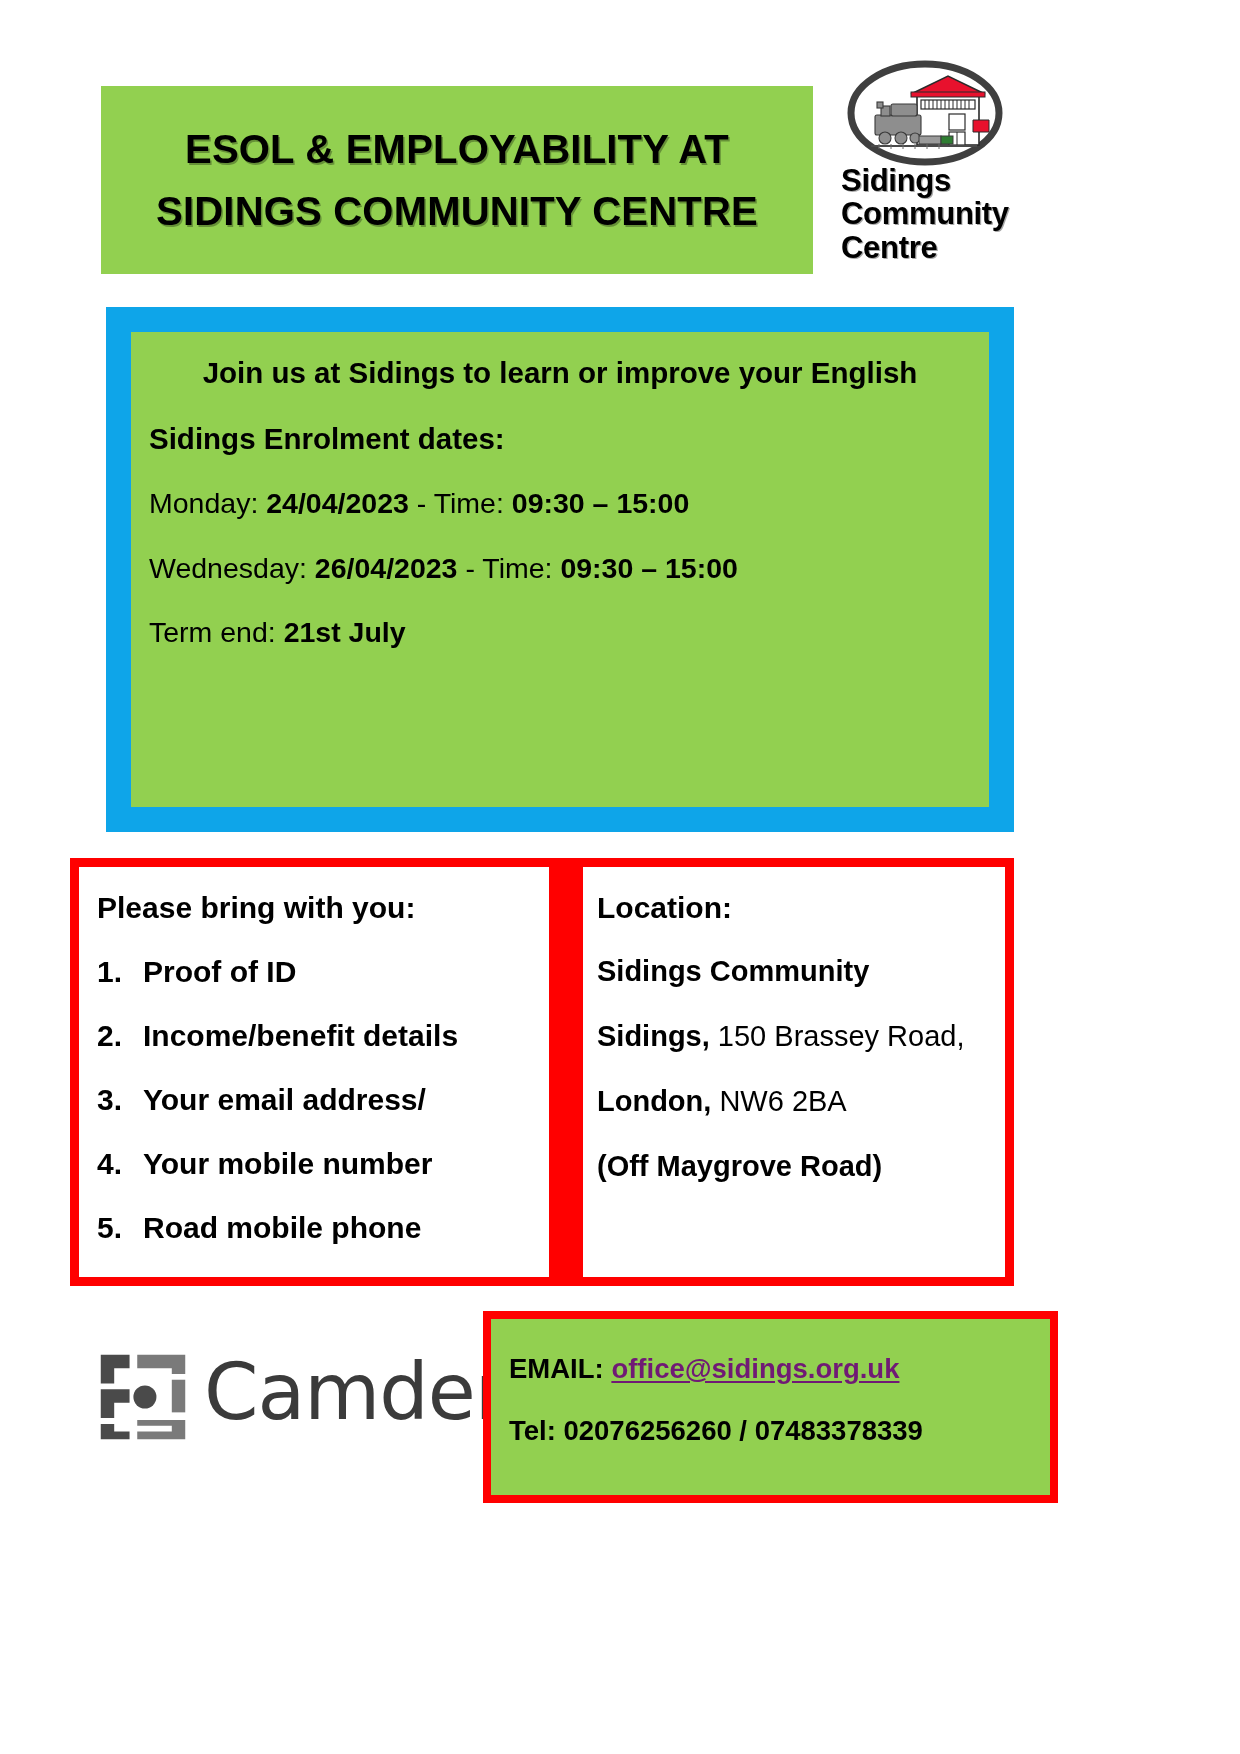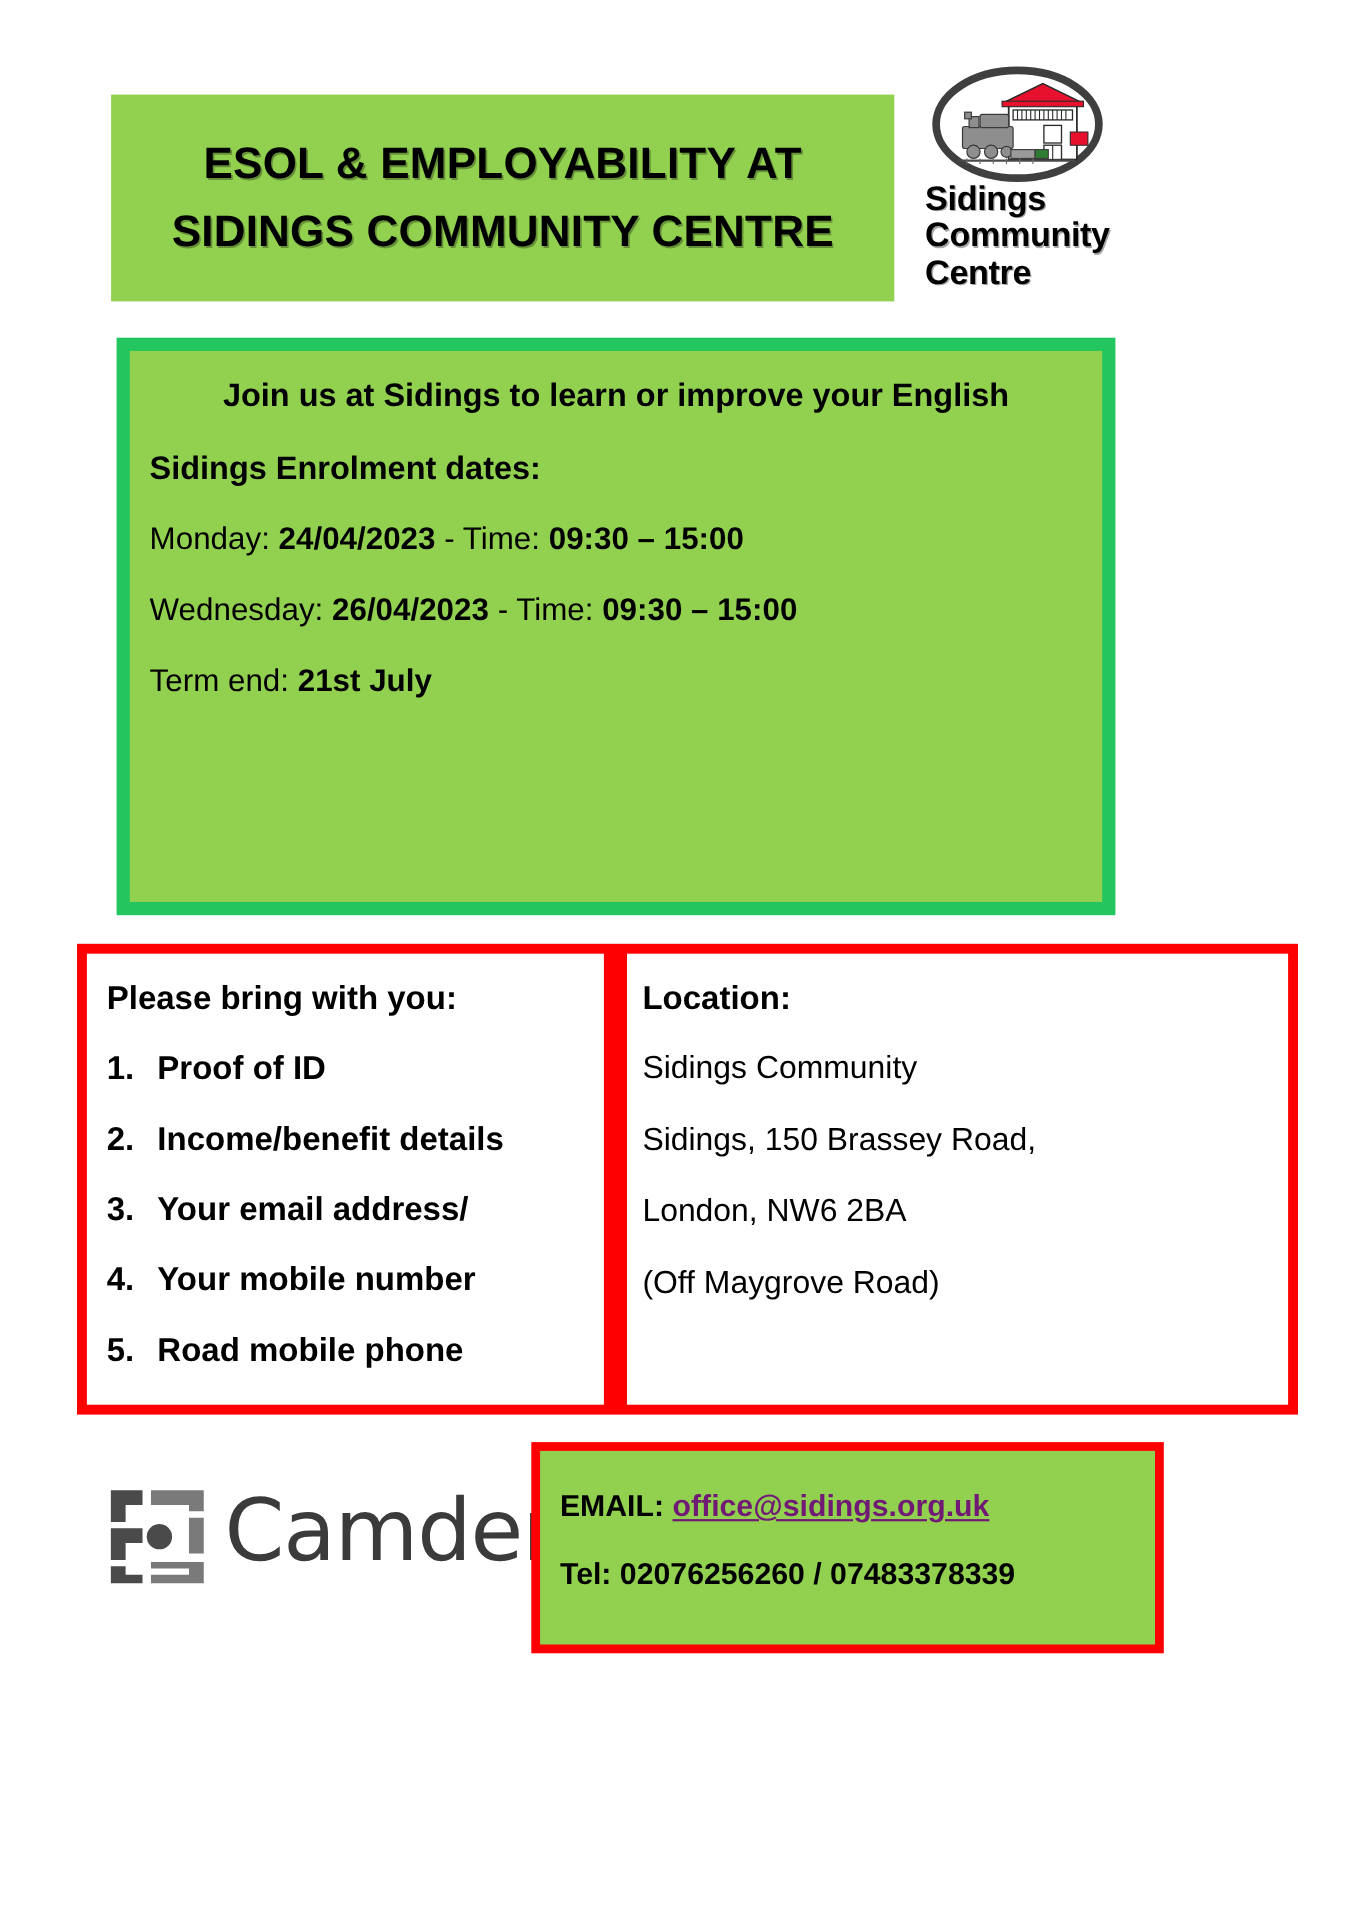--- a/index.html
+++ b/index.html
@@ -26,51 +26,51 @@
   .logo-oval{position:absolute;left:12px;top:0;width:160px;height:107px;}
   .logo-text{
     position:absolute;left:8px;top:104px;width:200px;
     font-size:31px;font-weight:bold;line-height:1.08;letter-spacing:-0.3px;
     text-shadow:1.2px 1.2px 0 rgba(0,0,0,.35);
   }
 
   
   .enrol-outer{
     position:absolute;left:106px;top:307px;width:908px;height:525px;
-    background:#22c55e;padding:12px;box-sizing:border-box;
+    background:#0ea5e9;padding:25px;box-sizing:border-box;
   }
   .enrol-inner{
     width:100%;height:100%;background:#92d050;box-sizing:border-box;
     padding:26px 18px 10px 18px;
   }
   .e-line{font-size:28.5px;line-height:1.0;margin:0 0 36px 0;}
   .e-center{text-align:center;}
   .e-b{font-weight:bold;}
   .e-u{text-decoration:underline;text-underline-offset:5px;}
   .e-big{font-size:29.5px;}
 
   
   .cols{
-    position:absolute;left:70px;top:858px;width:1110px;height:428px;
+    position:absolute;left:70px;top:858px;width:944px;height:428px;
     background:#ff0000;box-sizing:border-box;padding:9px;
-    display:flex;gap:9px;
+    display:flex;gap:22px;
   }
   .col{background:#ffffff;box-sizing:border-box;}
   .col-left{width:470px;padding:26px 14px 0 18px;}
   .col-right{flex:1;padding:26px 12px 0 14px;margin-left:12px;}
 
   .col-h{font-size:30px;font-weight:bold;margin:0 0 34px 0;line-height:1;}
   .ol{margin:0;padding:0;list-style:none;}
   .ol li{
     font-size:30px;font-weight:bold;line-height:1;margin-bottom:34px;
     display:flex;
   }
   .ol li .num{width:46px;flex:none;}
   .loc-line{font-size:29px;line-height:1;margin:0 0 36px 0;}
-  .loc-line b{font-weight:normal;}
+  .loc-line b{font-weight:bold;}
 
   
   .camden{position:absolute;left:94px;top:1345px;width:350px;height:110px;}
   .camden-mark{position:absolute;left:0;top:4px;width:98px;height:96px;}
   .camden-word{
     position:absolute;left:110px;top:8px;font-size:78px;
     font-family:"DejaVu Sans", sans-serif;color:#3b3b3b;letter-spacing:-1px;
     line-height:1;
   }
 

